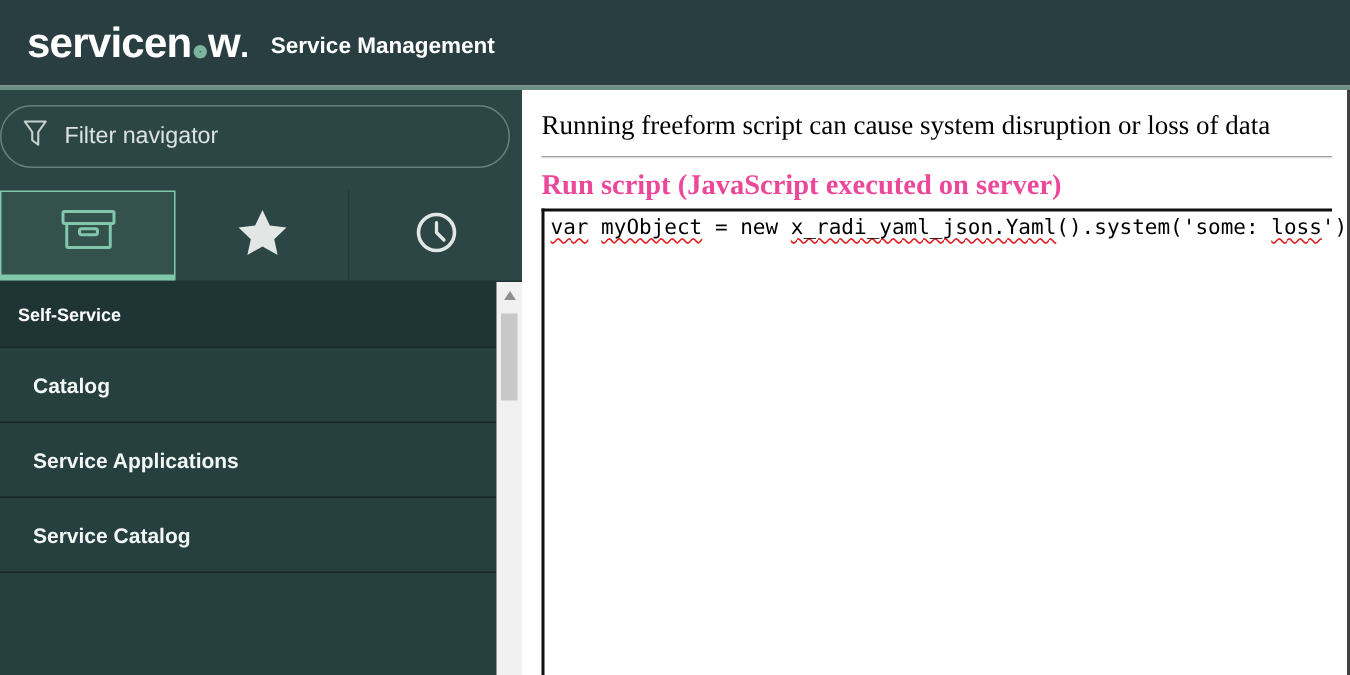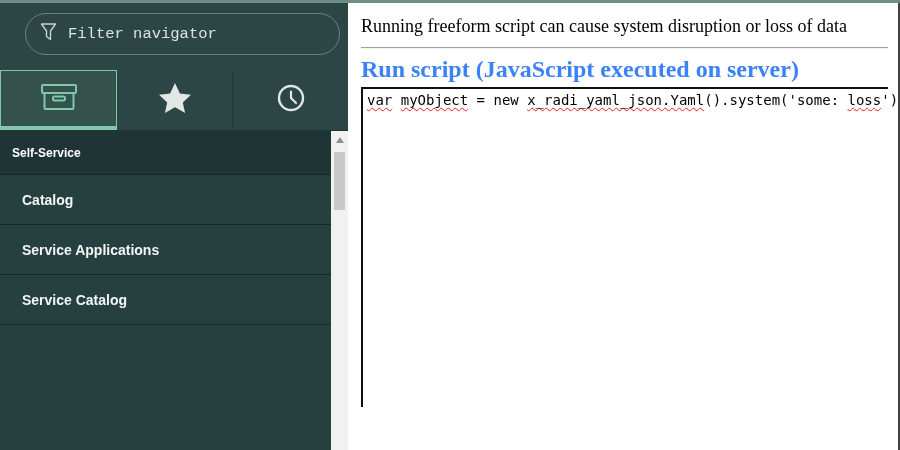--- a/index.html
+++ b/index.html
@@ -20,21 +20,21 @@
     vertical-align:-1px; margin:0 1px;
   }
   .logo .dot { font-size:22px; }
   .app-name { color:#fff; font-weight:700; font-size:15px; margin-left:15px; padding-top:3px; }
   .accent-line { height:3px; background:#6d8f86; flex:none; }
 
   .body { flex:1; display:flex; min-height:0; position:relative; }
 
   
   .sidebar { width:348px; flex:none; background:#2b4644; display:flex; flex-direction:column; position:relative; }
-  .filter-wrap { padding:10px 8px 15px 25px; flex:none;font-family:Liberation Mono, monospace; }
+  .filter-wrap { padding:10px 8px 15px 0; flex:none; }
   .filter-box {
     height:42px; border:1px solid #67827e; border-radius:21px;
     display:flex; align-items:center; padding:0 14px; gap:11px; cursor:text;
   }
   .filter-ph { font-size:15.5px; color:#dce2e1; }
 
   .tabs { height:61px; flex:none; display:flex; border-bottom:1px solid #1f3536; }
   .tab { flex:1; display:flex; align-items:center; justify-content:center; border-right:1px solid rgba(0,0,0,0.18); cursor:pointer; }
   .tab:last-child { border-right:none; }
   .tab.selected { background:#35514c; border:1px solid #80c7ac; border-bottom:4px solid #80c7ac; }
@@ -54,21 +54,21 @@
   
   .sb { position:absolute; top:128px; right:0; bottom:0; width:17px; background:#f1f1f1; }
   .sb-btn { height:17px; display:flex; align-items:center; justify-content:center; cursor:pointer; }
   .sb-arrow { width:0; height:0; border-left:4px solid transparent; border-right:4px solid transparent; border-bottom:6px solid #8f8f8f; }
   .sb-thumb { width:11px; height:58px; margin:4px auto 0; background:#c8c8c8; cursor:grab; }
 
   
   .main { flex:1; min-width:0; padding:13px 12px 0 13px; overflow:hidden; background:#fff; }
   .warn { margin:0; font-family:"Liberation Serif", serif; font-size:18px; color:#000; white-space:nowrap; overflow:hidden; }
   .rule { margin:10px 0 7px 0; border:none; height:0; border-top:1px solid #9e9e9e; border-bottom:1px solid #f2f2f2; }
-  .run-title { margin:0 0 4px 0; font-family:"Liberation Serif", serif; font-size:24px; font-weight:700; color:#3b82f6; white-space:nowrap; }
+  .run-title { margin:0 0 4px 0; font-family:"Liberation Serif", serif; font-size:19px; font-weight:700; color:#ec4899; white-space:nowrap; }
   .script-box {
     border-top:2px solid #101010; border-left:2px solid #101010;
     min-height:320px; padding:2px 0 0 4px; background:#fff;
     font-family:"DejaVu Sans Mono", monospace; font-size:14px; line-height:19px; color:#000;
     cursor:text;
   }
   .code-line { white-space:pre; }
   .miss {
     text-decoration:underline; text-decoration-style:wavy;
     text-decoration-color:#e02020; text-decoration-thickness:1px;
@@ -76,20 +76,24 @@
   }
   .caret { display:inline-block; width:1px; height:14px; background:#000; vertical-align:-2px; }
 
   .right-edge { position:absolute; top:0; right:0; bottom:0; width:2px; background:#404040; }
 </style>
 </head>
 <body>
 
 <div class="app">
 
+  <header class="hdr">
+    <div class="logo"><span>servicen</span><span class="o-ring"></span><span>w</span><span class="dot">.</span></div>
+    <div class="app-name">Service Management</div>
+  </header>
 
   <div class="accent-line"></div>
 
   <div class="body">
 
     <aside class="sidebar">
 
       <div class="filter-wrap">
         <div class="filter-box">
           <span>

